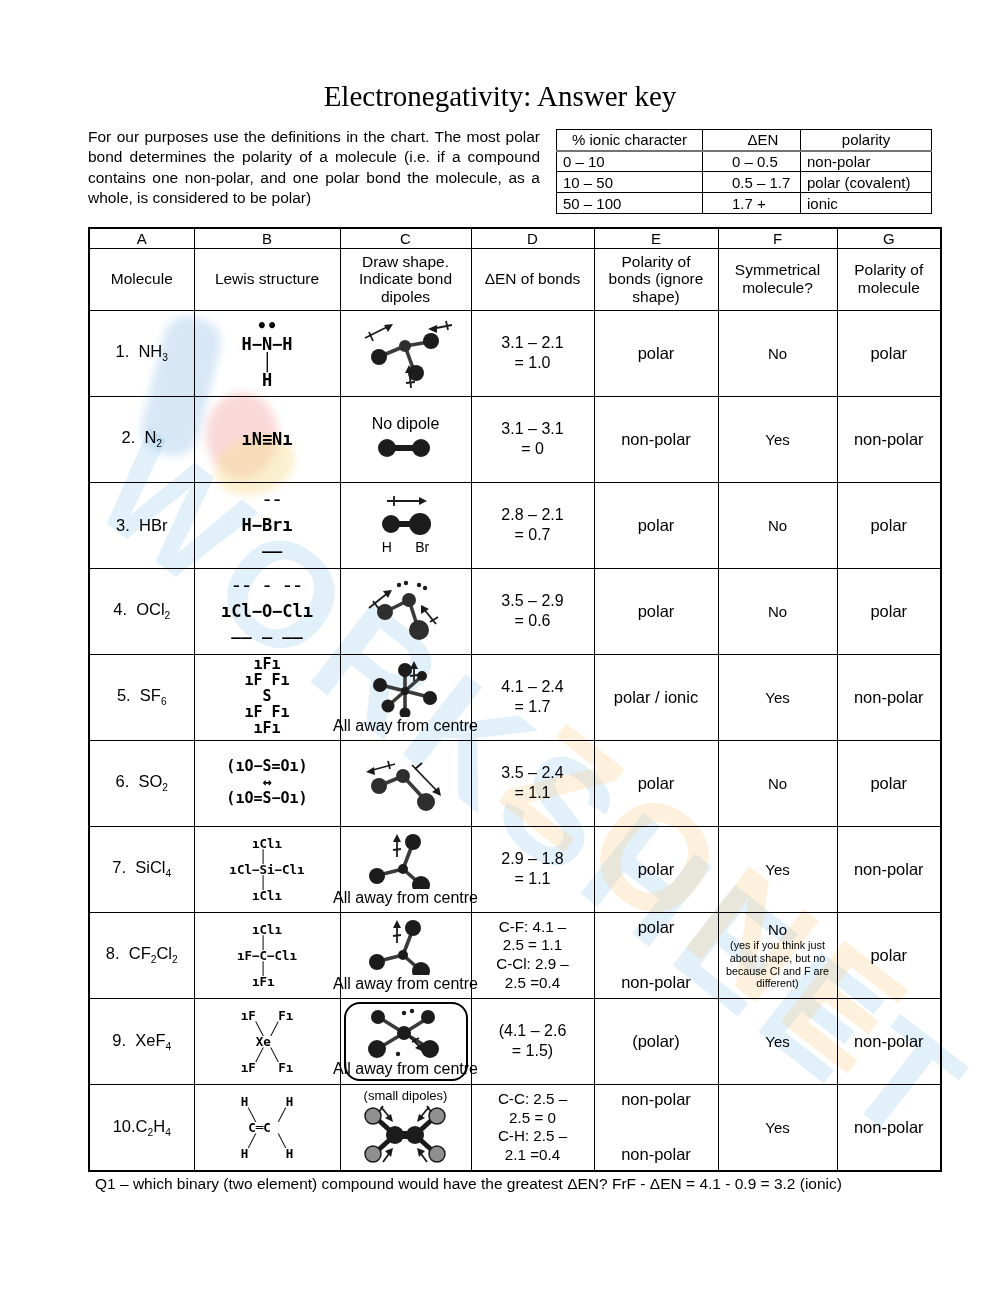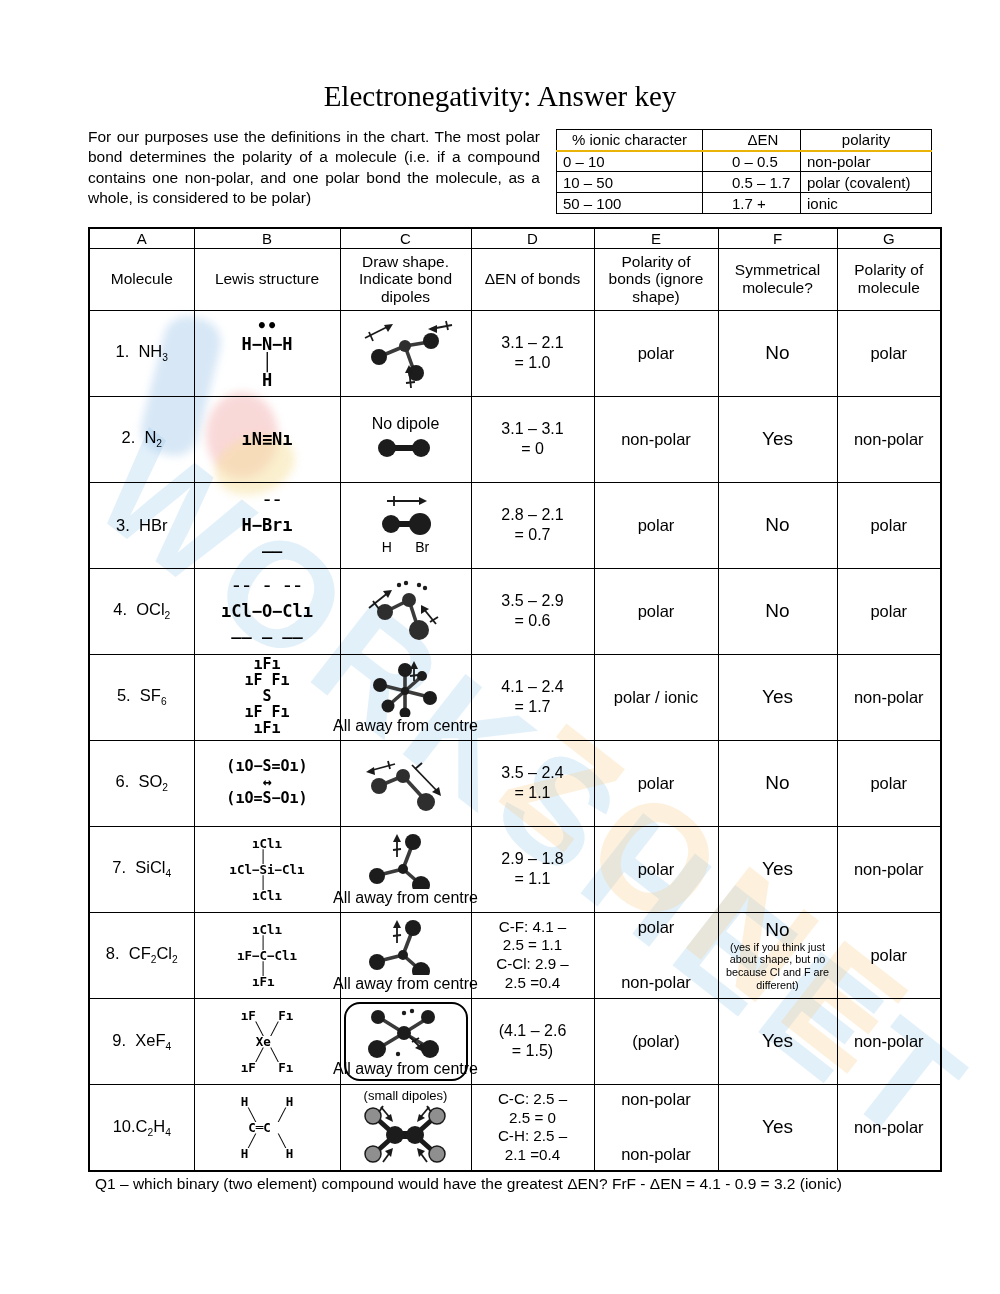--- a/index.html
+++ b/index.html
@@ -41,21 +41,21 @@
   }
   
   table.key { border-collapse: collapse; font-size: 15px; margin-top: 2px; }
   table.key th, table.key td { border: 1px solid #000; height: 21px; padding: 0 6px; font-weight: normal; }
   table.key th { text-align: center; }
   table.key td { text-align: left; }
   table.key .k0 { width: 146px; }
   table.key .k1 { width: 98px; padding-left: 29px; }
   table.key .k2 { width: 131px; }
   table.key td.k2 { text-align: left; }
-  table.key tr.hdr th { border-bottom: 2px solid #eab308; }
+  table.key tr.hdr th { border-bottom: 2px solid #737373; }
 
   
   table.main {
     margin: 13px 0 0 88px;
     border-collapse: collapse;
     table-layout: fixed;
     width: 852px;
     border: 2px solid #000;
     background: transparent;
   }
@@ -86,21 +86,21 @@
   td.c-den { font-size: 16px; }
   .den div { line-height: 1.28; white-space: pre; }
   .den-4 div { font-size: 15.2px; line-height: 1.22; }
 
   td.c-bond { font-size: 16.5px; }
   .stack { display:flex; flex-direction:column; justify-content:center; align-items:center; }
   .stack.spread { height: 80px; justify-content: space-between; padding: 3px 0; }
 
   td.c-sym { font-size: 16.5px; }
   .sym-note { font-size: 10.8px; line-height: 1.18; display:block; }
-  .sym-main { font-size: 19px; }
+  .sym-main { font-size: 15px; }
   .sym-note:empty { display:none; }
 
   td.c-pol { font-size: 16.5px; }
 
   
   svg.mol line { stroke:#1a1a1a; stroke-width:1.8; }
   svg.mol line.bd { stroke:#3a3a3a; stroke-width:3.6; }
   svg.mol line.bd2 { stroke:#1a1a1a; stroke-width:5; }
   svg.mol circle { fill:#1c1c1c; }
   svg.mol circle.fz { fill:#2e2e2e; }

